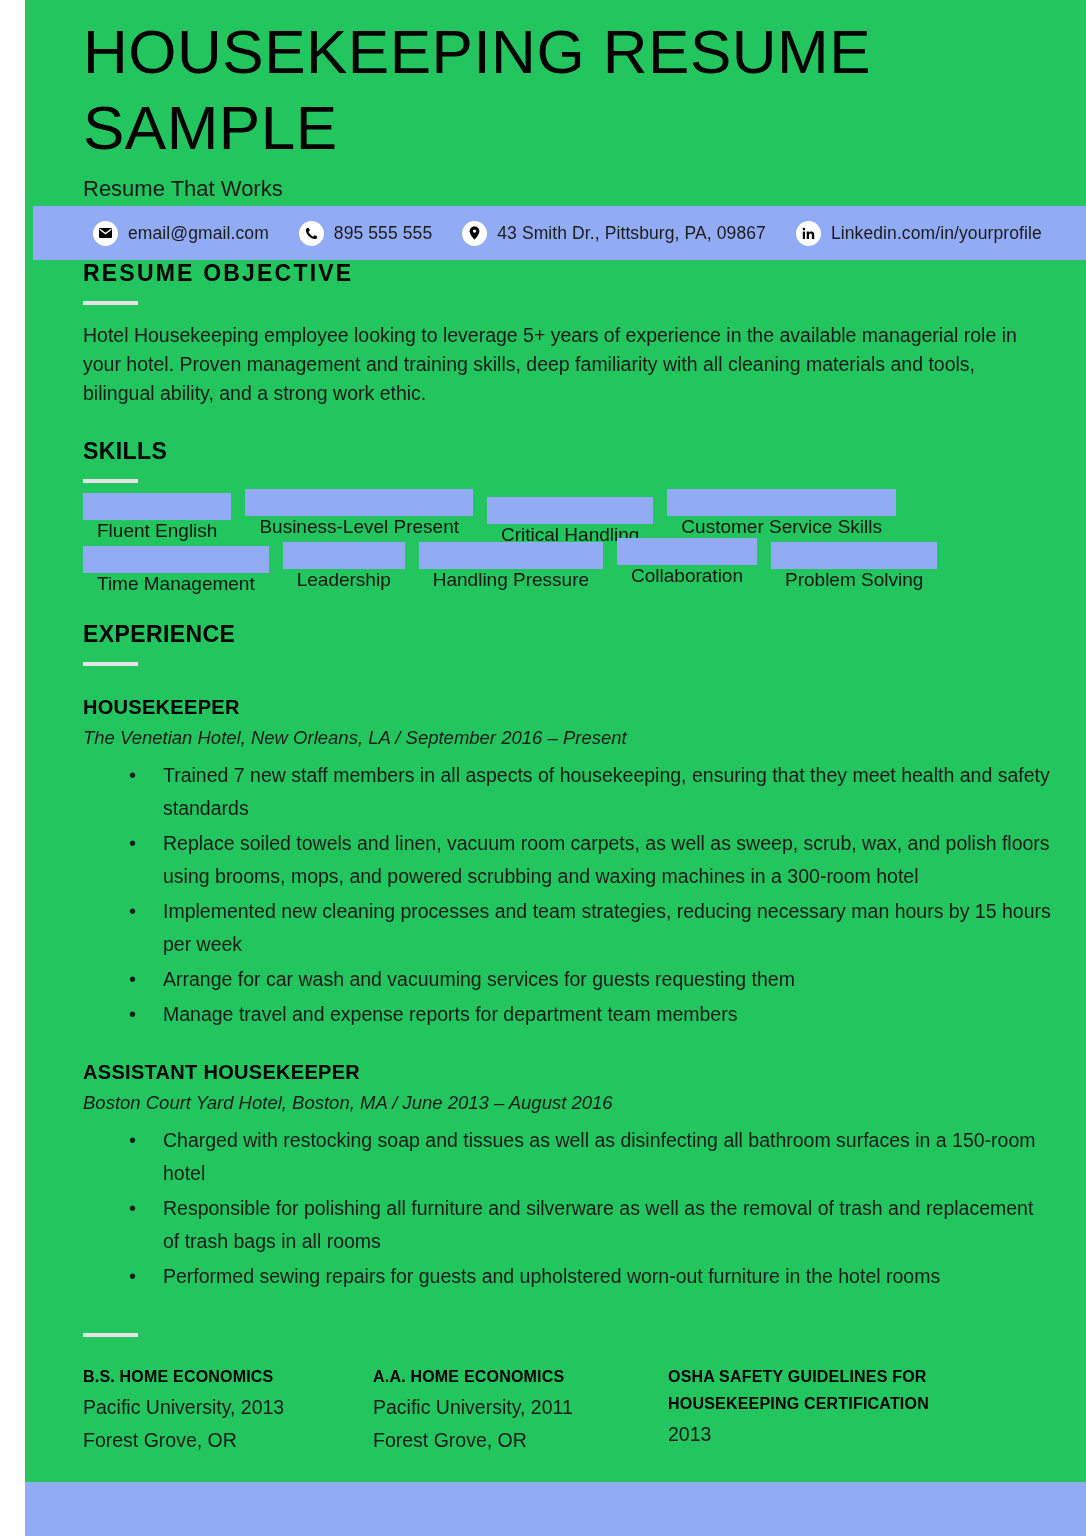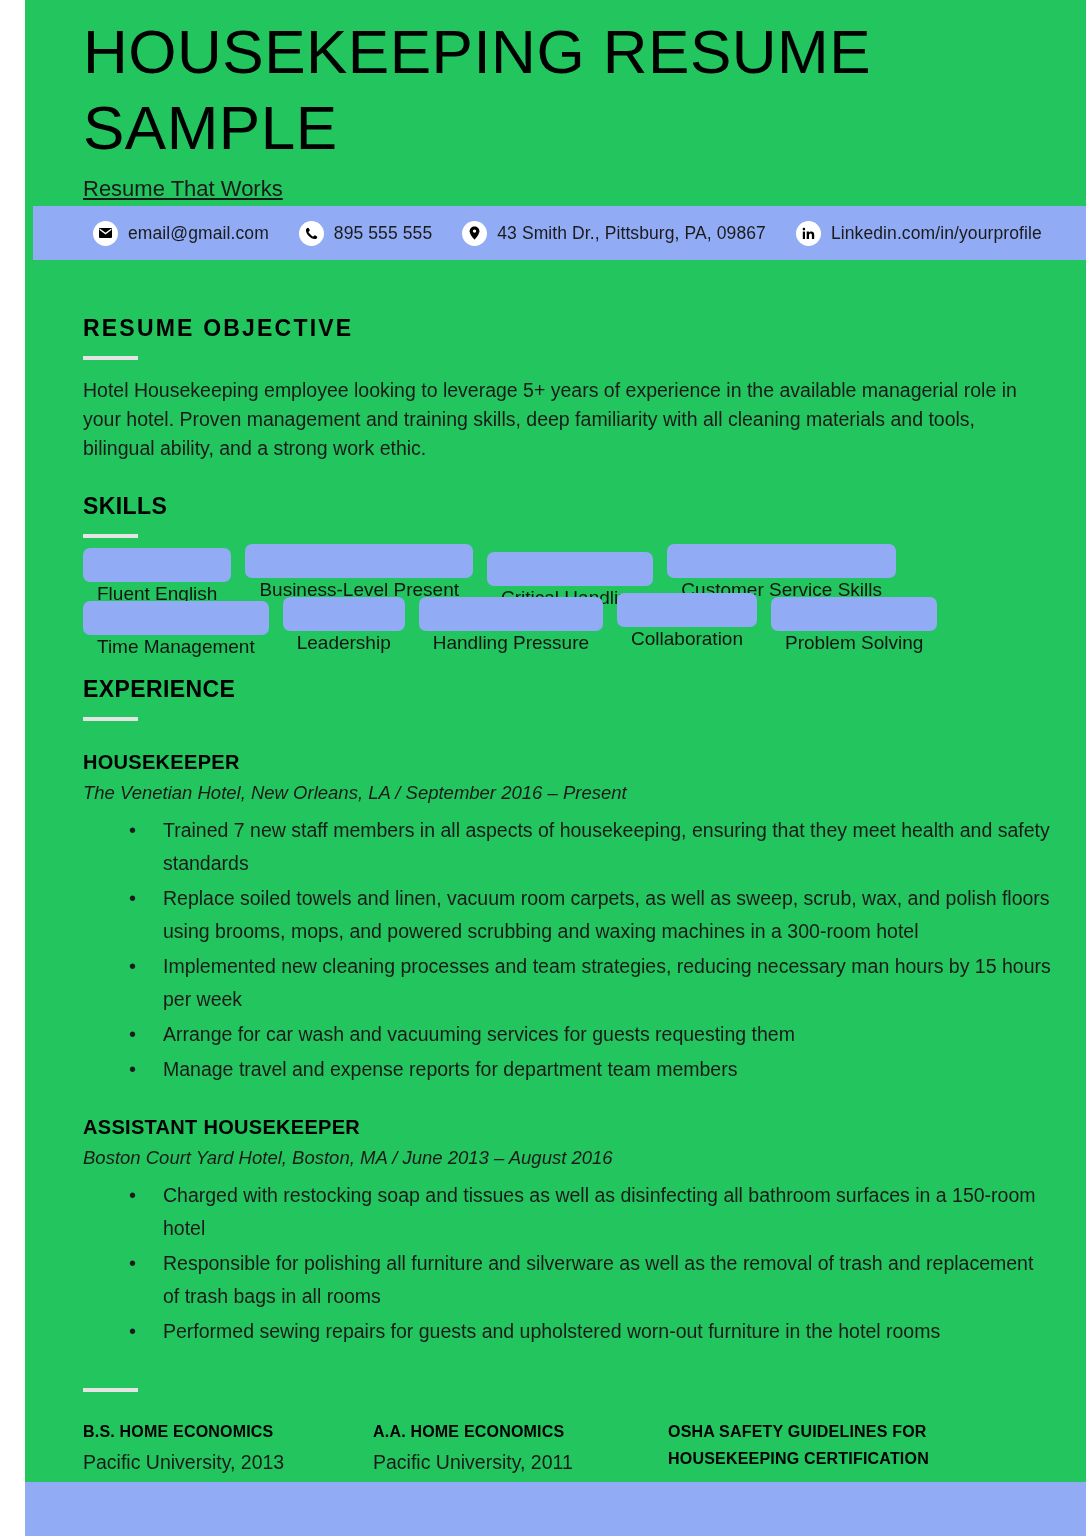--- a/index.html
+++ b/index.html
@@ -36,21 +36,20 @@
     color: #000000;
     margin: 0;
     white-space: pre-line;
   }
   .doc-subtitle {
     font-size: 22px;
     line-height: 30px;
     font-weight: 400;
     color: #1a1a1a;
     margin: 8px 0 0 0;
-    text-decoration: underline;
   }
 
   
   .contact-bar {
     position: absolute;
     left: 8px;
     top: 206px;
     width: 1086px;
     height: 54px;
     background: #92abf5;
@@ -103,47 +102,47 @@
   }
   .section-heading.tight { letter-spacing: 0.4px; }
   .rule {
     width: 55px;
     height: 4px;
     background: #e4e4e4;
     margin: 14px 0 0 0;
   }
 
   
-  .sec-objective { padding-top: 55px; }
+  .sec-objective { }
   .objective-text {
     font-size: 19.5px;
     line-height: 29px;
     color: #1b1b1b;
     margin: 16px 0 0 0;
     max-width: 945px;
   }
 
   
   .sec-skills { padding-top: 30px; position: relative; }
   .skills-rows { margin-top: 10px; }
   .skills-row {
     display: flex;
     align-items: flex-start;
     height: 49px;
   }
   .skill-pill {
     background: #92abf5;
-    border-radius: 7px;
+    border-radius: 0;
     font-size: 19px;
     color: #151515;
     box-sizing: border-box;
     display: inline-block;
     white-space: nowrap;
     height: 27px;
-    padding: 17px 14px;
+    padding: 9px 14px;
     line-height: 58px;
     margin-right: 14px;
   }
   .skill-pill.up   { margin-top: 0px; }
   .skill-pill.mid  { margin-top: -4px; }
   .skill-pill.down { margin-top: 4px; }
 
   
   .sec-experience { padding-top: 30px; }
   .job { margin-top: 30px; }

